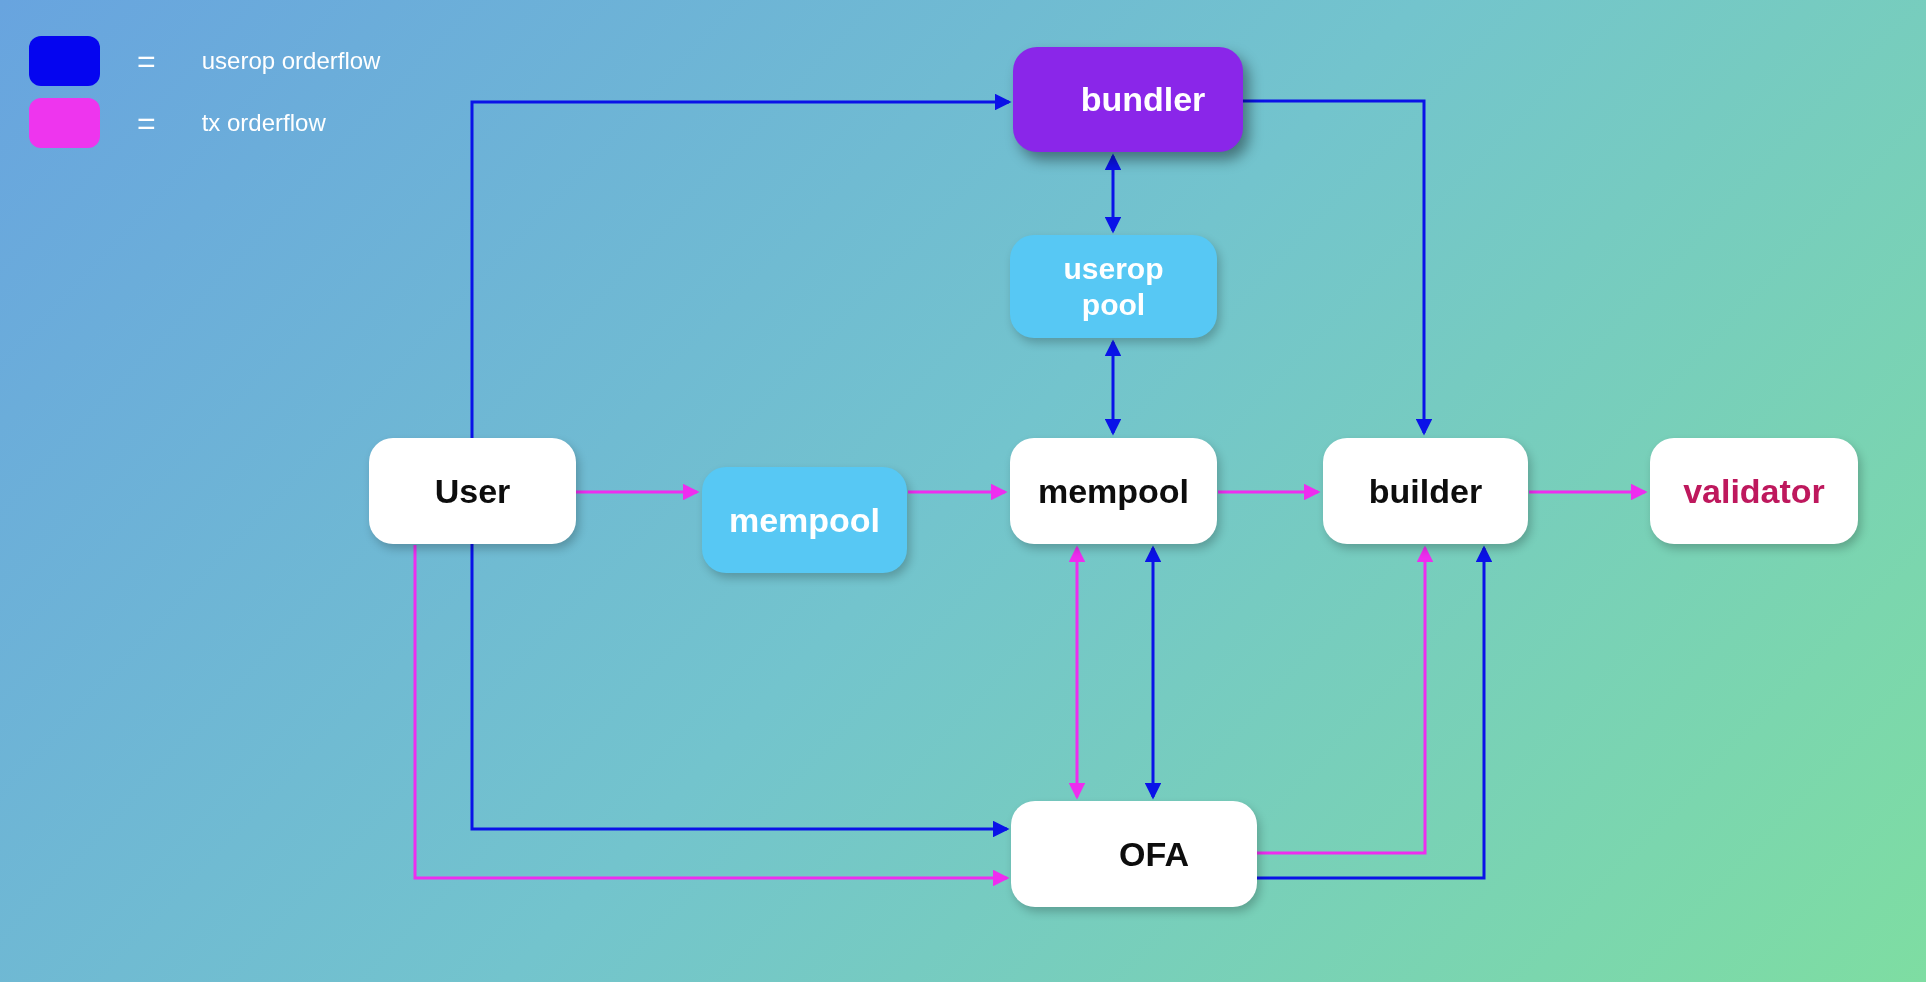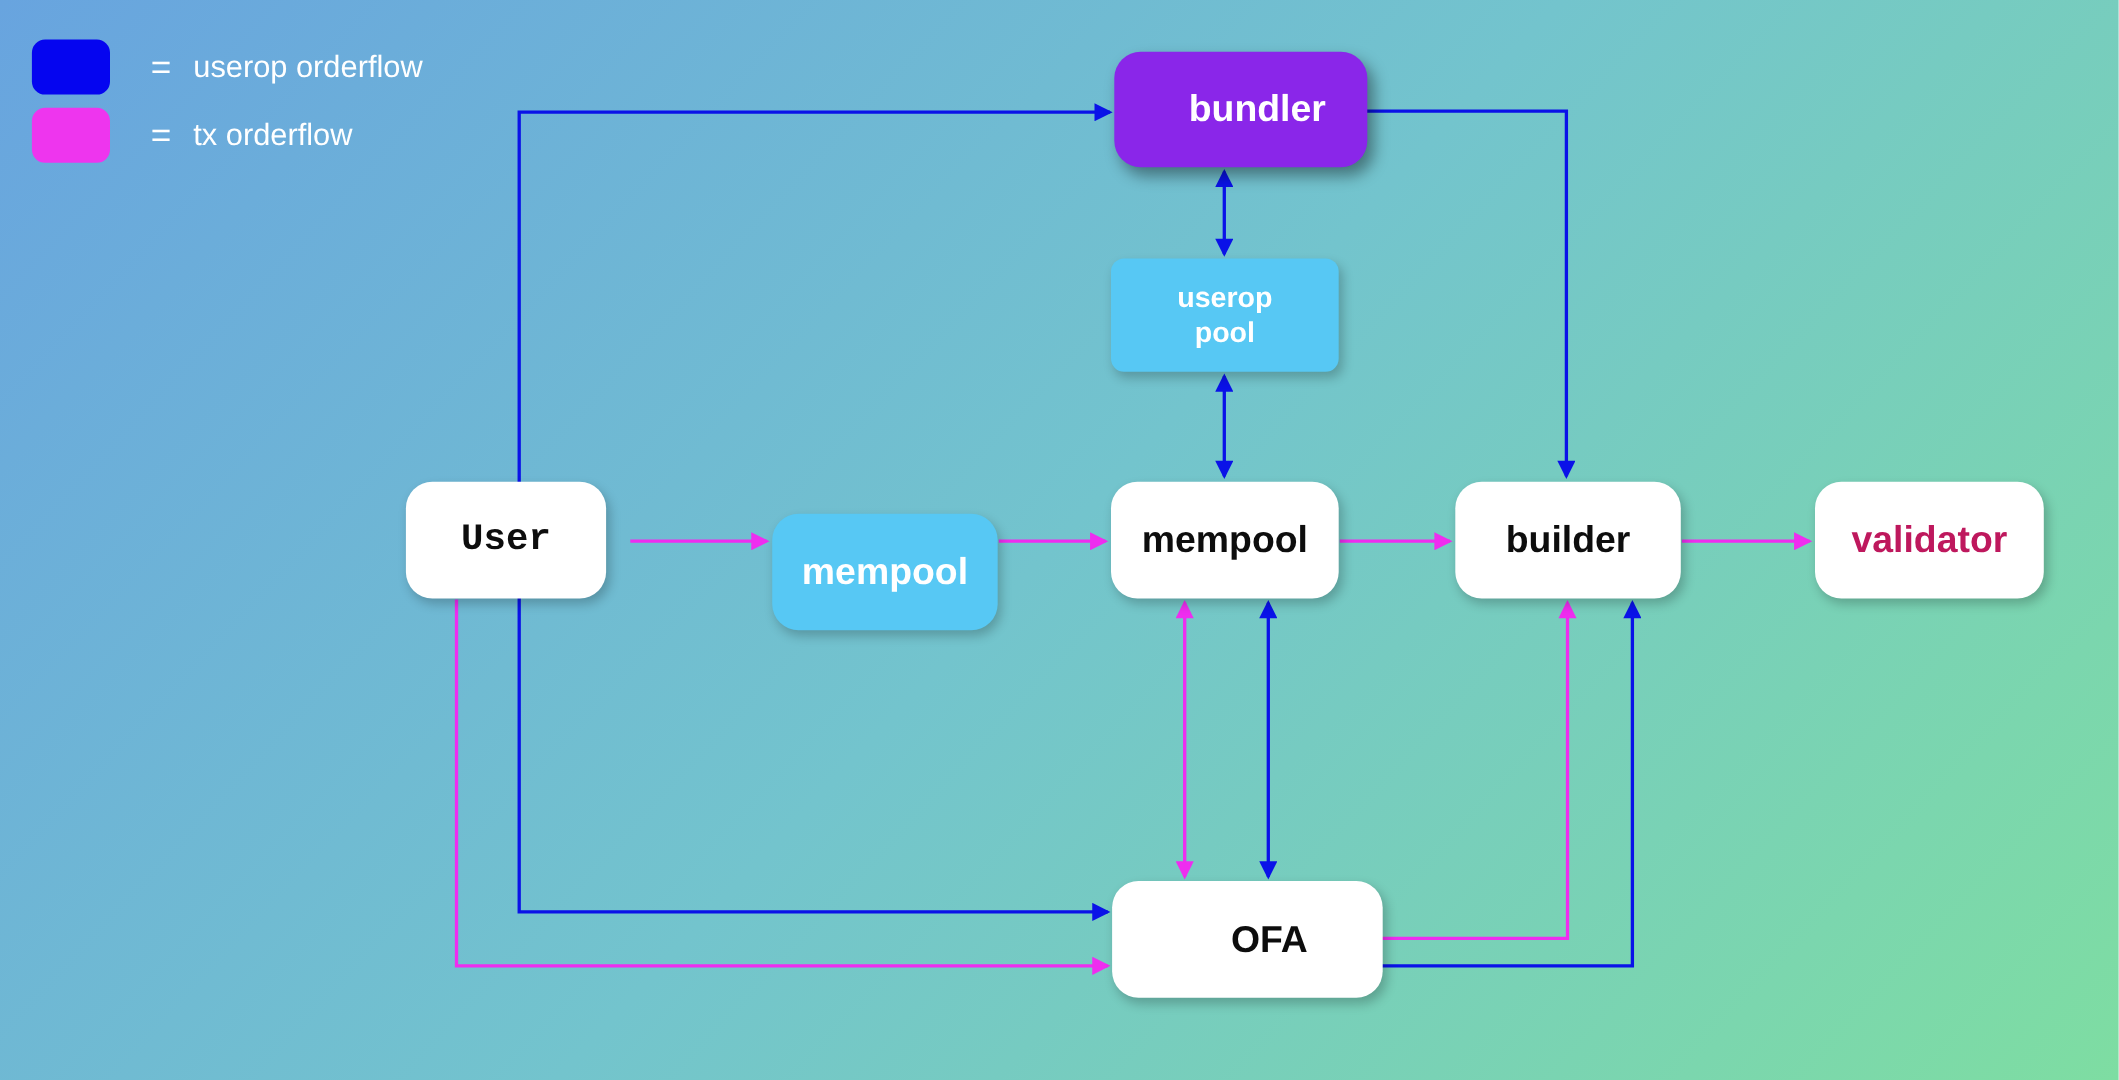--- a/index.html
+++ b/index.html
@@ -21,34 +21,34 @@
     display: flex; align-items: center; justify-content: center;
     border-radius: 24px;
     font-weight: 700;
     font-size: 34px;
     text-align: center;
     white-space: pre-line;
     line-height: 1.2;
     box-shadow: 3px 5px 10px rgba(0,0,0,0.22);
   }
   .node.shadow-strong { box-shadow: 6px 8px 14px rgba(0,0,0,0.40); padding-left: 30px; }
-  .node.small-text { font-size: 26px; border-radius: 12px; }
+  .node.small-text { font-size: 30px; }
   .legend {
     position: absolute; left: 29px; top: 36px;
     display: flex; flex-direction: column; gap: 12px;
   }
   .legend-row { display: flex; align-items: center; height: 50px; }
   .legend-swatch {
     width: 71px; height: 50px; border-radius: 12px; flex: 0 0 auto;
   }
   .legend-eq {
     color: #ffffff; font-size: 32px; margin-left: 37px;
   }
   .legend-label {
-    color: #ffffff; font-size: 28px; margin-left: 20px;
+    color: #ffffff; font-size: 24px; margin-left: 46px;
   }
 </style>
 </head>
 <body>
 
 <div class="canvas">
 
   <svg id="edges" width="1926" height="982" viewBox="0 0 1926 982">
       <defs>
         <marker id="arrow-blue" viewBox="0 0 10 10" refX="8.5" refY="5" markerWidth="7" markerHeight="5.5" orient="auto-start-reverse" markerUnits="strokeWidth">
@@ -70,21 +70,21 @@
       <polyline points="1218,492 1318,492" fill="none" stroke="#ee2def" stroke-width="3" marker-end="url(#arrow-magenta)"></polyline>
       <polyline points="1529,492 1645,492" fill="none" stroke="#ee2def" stroke-width="3" marker-end="url(#arrow-magenta)"></polyline>
       <polyline points="1077,548 1077,797" fill="none" stroke="#ee2def" stroke-width="3" marker-end="url(#arrow-magenta)" marker-start="url(#arrow-magenta)"></polyline>
       <polyline points="415,545 415,878 1007,878" fill="none" stroke="#ee2def" stroke-width="3" marker-end="url(#arrow-magenta)"></polyline>
       <polyline points="1215,853 1425,853 1425,548" fill="none" stroke="#ee2def" stroke-width="3" marker-end="url(#arrow-magenta)"></polyline>
     </svg>
 
   <div class="node shadow-strong" style="left: 1013px; top: 47px; width: 200px; height: 105px; background: rgb(138, 38, 233); color: rgb(255, 255, 255);">bundler</div>
   <div class="node small-text" style="left: 1010px; top: 235px; width: 207px; height: 103px; background: rgb(87, 200, 244); color: rgb(255, 255, 255);">userop
 pool</div>
-  <div class="node" style="left: 369px; top: 438px; width: 182px; height: 106px; background: rgb(255, 255, 255); color: rgb(13, 13, 13); font-family: Liberation Mono, monospace;">User</div>
+  <div class="node" style="left: 369px; top: 438px; width: 207px; height: 106px; background: rgb(255, 255, 255); color: rgb(13, 13, 13);">User</div>
   <div class="node" style="left: 702px; top: 438px; width: 205px; height: 106px; background: rgb(87, 200, 244); color: rgb(255, 255, 255); margin-top: 29px;">mempool</div>
   <div class="node" style="left: 1010px; top: 438px; width: 207px; height: 106px; background: rgb(255, 255, 255); color: rgb(13, 13, 13);">mempool</div>
   <div class="node" style="left: 1323px; top: 438px; width: 205px; height: 106px; background: rgb(255, 255, 255); color: rgb(13, 13, 13);">builder</div>
   <div class="node" style="left: 1650px; top: 438px; width: 208px; height: 106px; background: rgb(255, 255, 255); color: #be185d;">validator</div>
   <div class="node" style="left: 1011px; top: 801px; width: 206px; height: 106px; background: rgb(255, 255, 255); color: rgb(13, 13, 13); padding-left: 40px;">OFA</div>
 
   <div class="legend">
     <div class="legend-row">
       <div class="legend-swatch" style="background: rgb(5, 5, 240);"></div>
       <span class="legend-eq">=</span>

